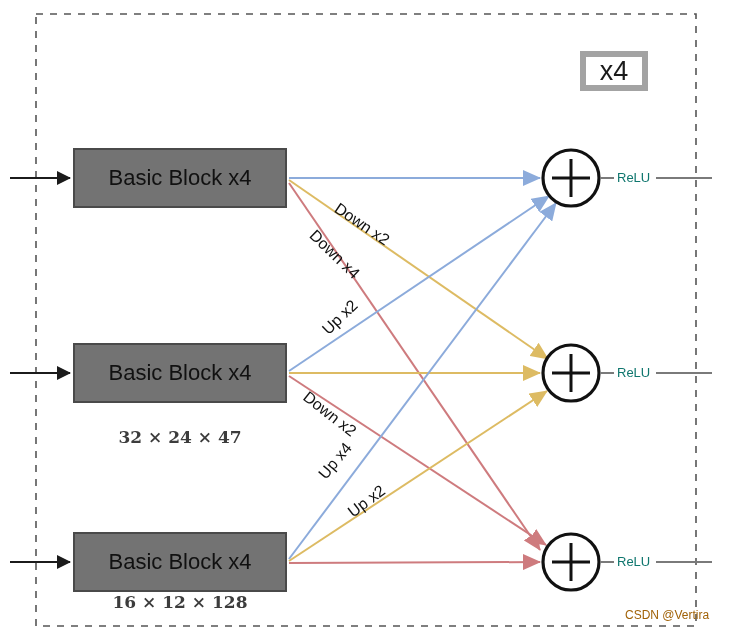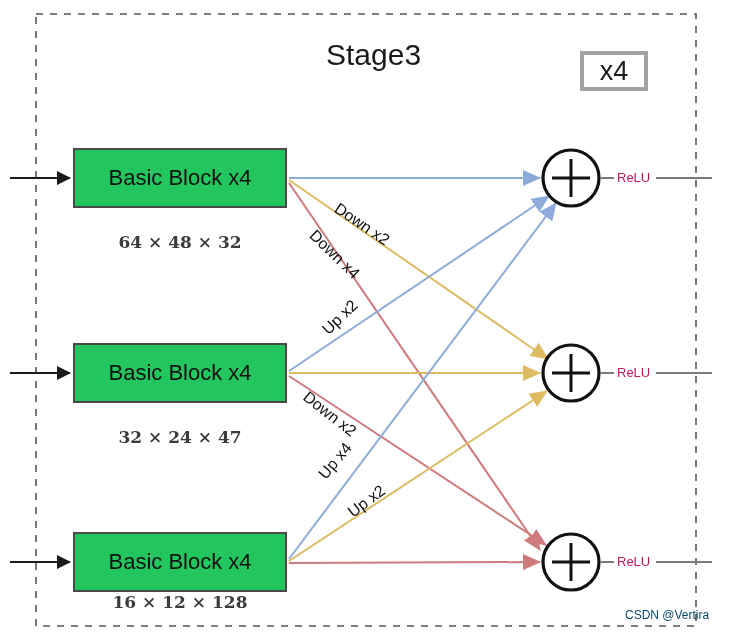--- a/index.html
+++ b/index.html
@@ -31,35 +31,35 @@
     color: #1b1b1b;
     letter-spacing: 0px;
     white-space: nowrap;
   }
   .repeat-box {
     position: absolute;
     left: 580px;
     top: 51px;
     width: 68px;
     height: 40px;
-    border: 4px solid #a3a3a3;
+    border: 6px solid #a3a3a3;
     background: #ffffff;
     display: flex;
     align-items: center;
     justify-content: center;
     font-size: 27px;
     color: #1b1b1b;
     box-sizing: border-box;
   }
   .bblock {
     position: absolute;
     width: 214px;
     height: 60px;
     border: 2px solid #4a4a4a;
-    background: #22c55e;
+    background: #737373;
     display: flex;
     align-items: center;
     justify-content: center;
     font-size: 22px;
     color: #111111;
     box-sizing: border-box;
     white-space: nowrap;
   }
   .dims {
     position: absolute;
@@ -67,38 +67,38 @@
     text-align: center;
     font-family: "DejaVu Serif", "Liberation Serif", serif;
     font-size: 17px;
     font-weight: 700;
     color: #3c3c3c;
     white-space: nowrap;
   }
   .relu {
     position: absolute;
     font-size: 13px;
-    color: #be185d;
+    color: #0f766e;
     white-space: nowrap;
     font-family: "Liberation Sans", sans-serif;
   }
   .edge-label {
     position: absolute;
     font-size: 16px;
     color: #111111;
     white-space: nowrap;
     transform-origin: 0 50%;
     font-family: "Liberation Sans", sans-serif;
   }
   .watermark {
     position: absolute;
     left: 625px;
     top: 608px;
     font-size: 12px;
-    color: #0c4a6e;
+    color: #a16207;
     white-space: nowrap;
   }
   .bottom-ghost {
     position: absolute;
     left: 470px;
     top: 630px;
     font-size: 13px;
     color: #dcdcdc;
     white-space: nowrap;
   }
@@ -161,25 +161,23 @@
     <line x1="600" y1="178" x2="614" y2="178" stroke="#7a7a7a" stroke-width="2"></line>
     <line x1="656" y1="178" x2="712" y2="178" stroke="#7a7a7a" stroke-width="2"></line>
 
     <line x1="600" y1="373" x2="614" y2="373" stroke="#7a7a7a" stroke-width="2"></line>
     <line x1="656" y1="373" x2="712" y2="373" stroke="#7a7a7a" stroke-width="2"></line>
 
     <line x1="600" y1="562" x2="614" y2="562" stroke="#7a7a7a" stroke-width="2"></line>
     <line x1="656" y1="562" x2="712" y2="562" stroke="#7a7a7a" stroke-width="2"></line>
   </svg>
 
-  <div class="stage-title">Stage3</div>
   <div class="repeat-box">x4</div>
 
   <div class="bblock" style="left:73px; top:148px;">Basic Block x4</div>
-  <div class="dims" style="left:73px; top:232px;">64 × 48 × 32</div>
 
   <div class="bblock" style="left:73px; top:343px;">Basic Block x4</div>
   <div class="dims" style="left:73px; top:427px;">32 × 24 × 47</div>
 
   <div class="bblock" style="left:73px; top:532px;">Basic Block x4</div>
   <div class="dims" style="left:73px; top:592px;">16 × 12 × 128</div>
 
   <div class="relu" style="left:617px; top:170px;">ReLU</div>
   <div class="relu" style="left:617px; top:365px;">ReLU</div>
   <div class="relu" style="left:617px; top:554px;">ReLU</div>

